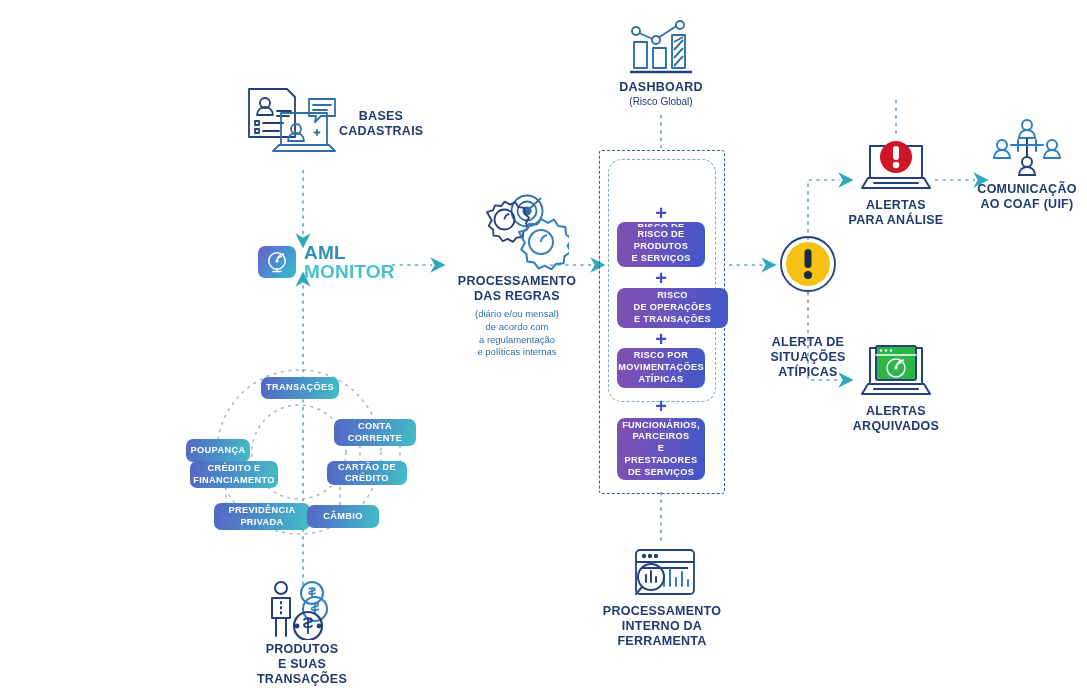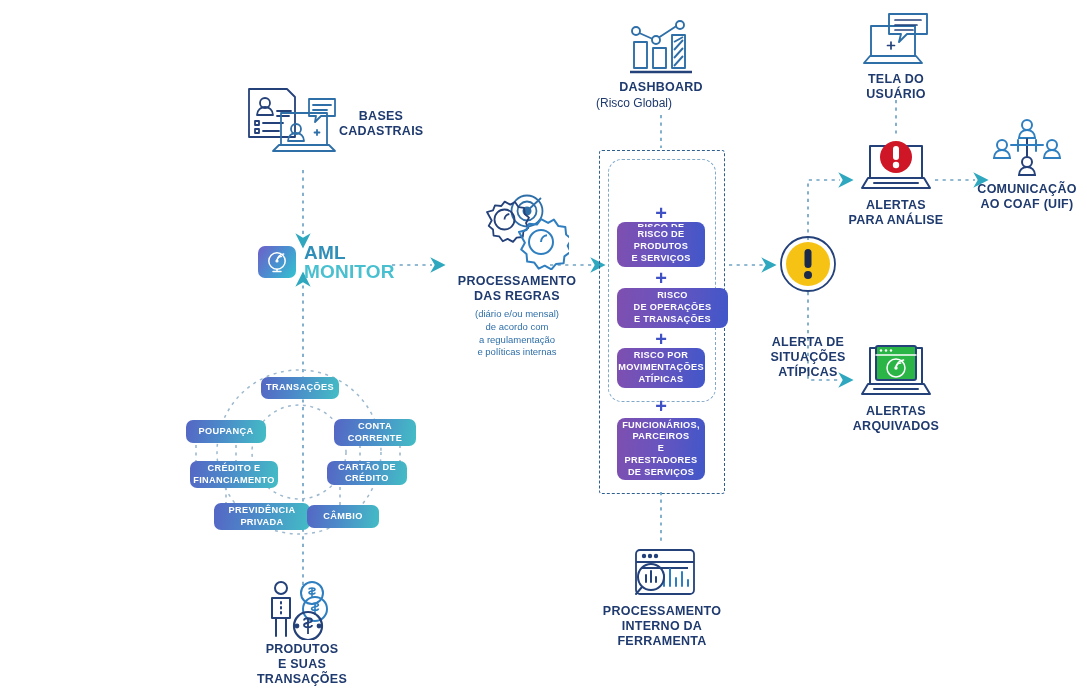--- a/index.html
+++ b/index.html
@@ -16,21 +16,21 @@
   
   .lbl{
     color:#1f3a6e;font-weight:bold;letter-spacing:.02em;
     text-align:center;line-height:1.18;
   }
   .lbl-12{font-size:12.5px;}
   .sub{
     color:#2f6fa8;font-size:9.5px;font-weight:normal;line-height:1.35;
     text-align:center;margin-top:4px;letter-spacing:0;
   }
-  .dash-sub{color:#1f3a6e;font-size:12px;font-weight:normal;}
+  .dash-sub{color:#1f3a6e;font-size:10px;font-weight:normal;text-align:center;}
 
   
   .chip{
     position:absolute;border-radius:7px;color:#fff;font-weight:bold;
     font-size:9.2px;letter-spacing:.04em;text-align:center;
     display:flex;align-items:center;justify-content:center;
     line-height:1.22;padding:4px 7px;box-sizing:border-box;
     z-index:3;
   }
   .chip-prod{background:linear-gradient(100deg,#5566c4 0%,#4b8bc9 45%,#43bdc5 100%);}
@@ -246,36 +246,20 @@
   <div class="node" style="left:733px;top:236px;width:150px;height:80px;">
     <svg width="60" height="60" viewBox="0 0 60 60" style="position:absolute;left:45px;top:0;">
       <circle cx="30" cy="28" r="27" fill="none" stroke="#24417a" stroke-width="1.8"></circle>
       <circle cx="30" cy="28" r="22" fill="#f6c315"></circle>
       <rect x="26.5" y="13" width="7" height="19" rx="3.5" fill="#1b2a4a"></rect>
       <circle cx="30" cy="39" r="4" fill="#1b2a4a"></circle>
     </svg>
     <div class="lbl lbl-12" style="position:absolute;left:0;top:58px;width:150px;margin-top:41px;">ALERTA DE SITUAÇÕES<br>ATÍPICAS</div>
   </div>
 
-  <div class="node" style="left:841px;top:12px;width:110px;height:90px;">
-    <svg width="74" height="56" viewBox="0 0 74 56" style="position:absolute;left:18px;top:0;">
-      <g fill="none" stroke="#2f6fa8" stroke-width="1.9" stroke-linejoin="round" stroke-linecap="round">
-        <path d="M12,14 H56 V44 H12 Z"></path>
-        <path d="M5,51 H63 L57,44 H11 Z"></path>
-        <path d="M30,2 H68 V22 H48 L40,30 L42,22 H30 Z"></path>
-      </g>
-      <g fill="none" stroke="#24417a" stroke-width="1.7" stroke-linecap="round">
-        <path d="M36,8 H62"></path>
-          <path d="M36,13 H58"></path>
-          <path d="M36,18 H54"></path>
-        <path d="M32,30 v7 M28.5,33.5 h7"></path>
-      </g>
-    </svg>
-    <div class="lbl lbl-12" style="position:absolute;left:0;top:60px;width:110px;">TELA DO<br>USUÁRIO</div>
-  </div>
 
   <div class="node" style="left:838px;top:138px;width:116px;height:92px;">
     <svg width="80" height="56" viewBox="0 0 80 56" style="position:absolute;left:18px;top:0;">
       <g fill="none" stroke="#24417a" stroke-width="2" stroke-linejoin="round" stroke-linecap="round">
         <path d="M14,8 H66 V40 H14 Z"></path>
         <path d="M6,50 H74 L68,40 H12 Z"></path>
         <path d="M18,45 H62"></path>
       </g>
       <circle cx="40" cy="19" r="16" fill="#cf1626"></circle>
       <rect x="37" y="8" width="6" height="14" rx="3" fill="#ffffff"></rect>
@@ -321,21 +305,21 @@
         <circle cx="40" cy="26" r="9"></circle>
         <path d="M40,26 a5,5 0 0 1 4.7,-4.9"></path>
         <path d="M40,26 a8,8 0 0 1 7.6,-7.9"></path>
         <circle cx="40" cy="26" r="1.7" fill="#ffffff" stroke="none"></circle>
       </g>
     </svg>
     <div class="lbl lbl-12" style="position:absolute;left:0;top:62px;width:116px;">ALERTAS<br>ARQUIVADOS</div>
   </div>
 
   <div class="chip chip-prod" style="left:261px;top:377px;width:78px;height:22px;">TRANSAÇÕES</div>
-  <div class="chip chip-prod" style="left:186px;top:420px;width:80px;height:23px;">POUPANÇA</div>
+  <div class="chip chip-prod" style="left:186px;top:439px;width:64px;height:23px;">POUPANÇA</div>
   <div class="chip chip-prod" style="left:334px;top:419px;width:82px;height:27px;">CONTA<br>CORRENTE</div>
   <div class="chip chip-prod" style="left:190px;top:461px;width:88px;height:27px;">CRÉDITO E<br>FINANCIAMENTO</div>
   <div class="chip chip-prod" style="left:327px;top:461px;width:80px;height:24px;">CARTÃO DE<br>CRÉDITO</div>
   <div class="chip chip-prod" style="left:214px;top:503px;width:96px;height:27px;">PREVIDÊNCIA<br>PRIVADA</div>
   <div class="chip chip-prod" style="left:307px;top:505px;width:72px;height:23px;">CÂMBIO</div>
 
   <div class="node" style="left:236px;top:580px;width:132px;height:95px;">
     <svg width="76" height="60" viewBox="0 0 76 60" style="position:absolute;left:28px;top:0;">
       <g fill="none" stroke="#24417a" stroke-width="2" stroke-linejoin="round" stroke-linecap="round">
         <circle cx="17" cy="8" r="6"></circle>

